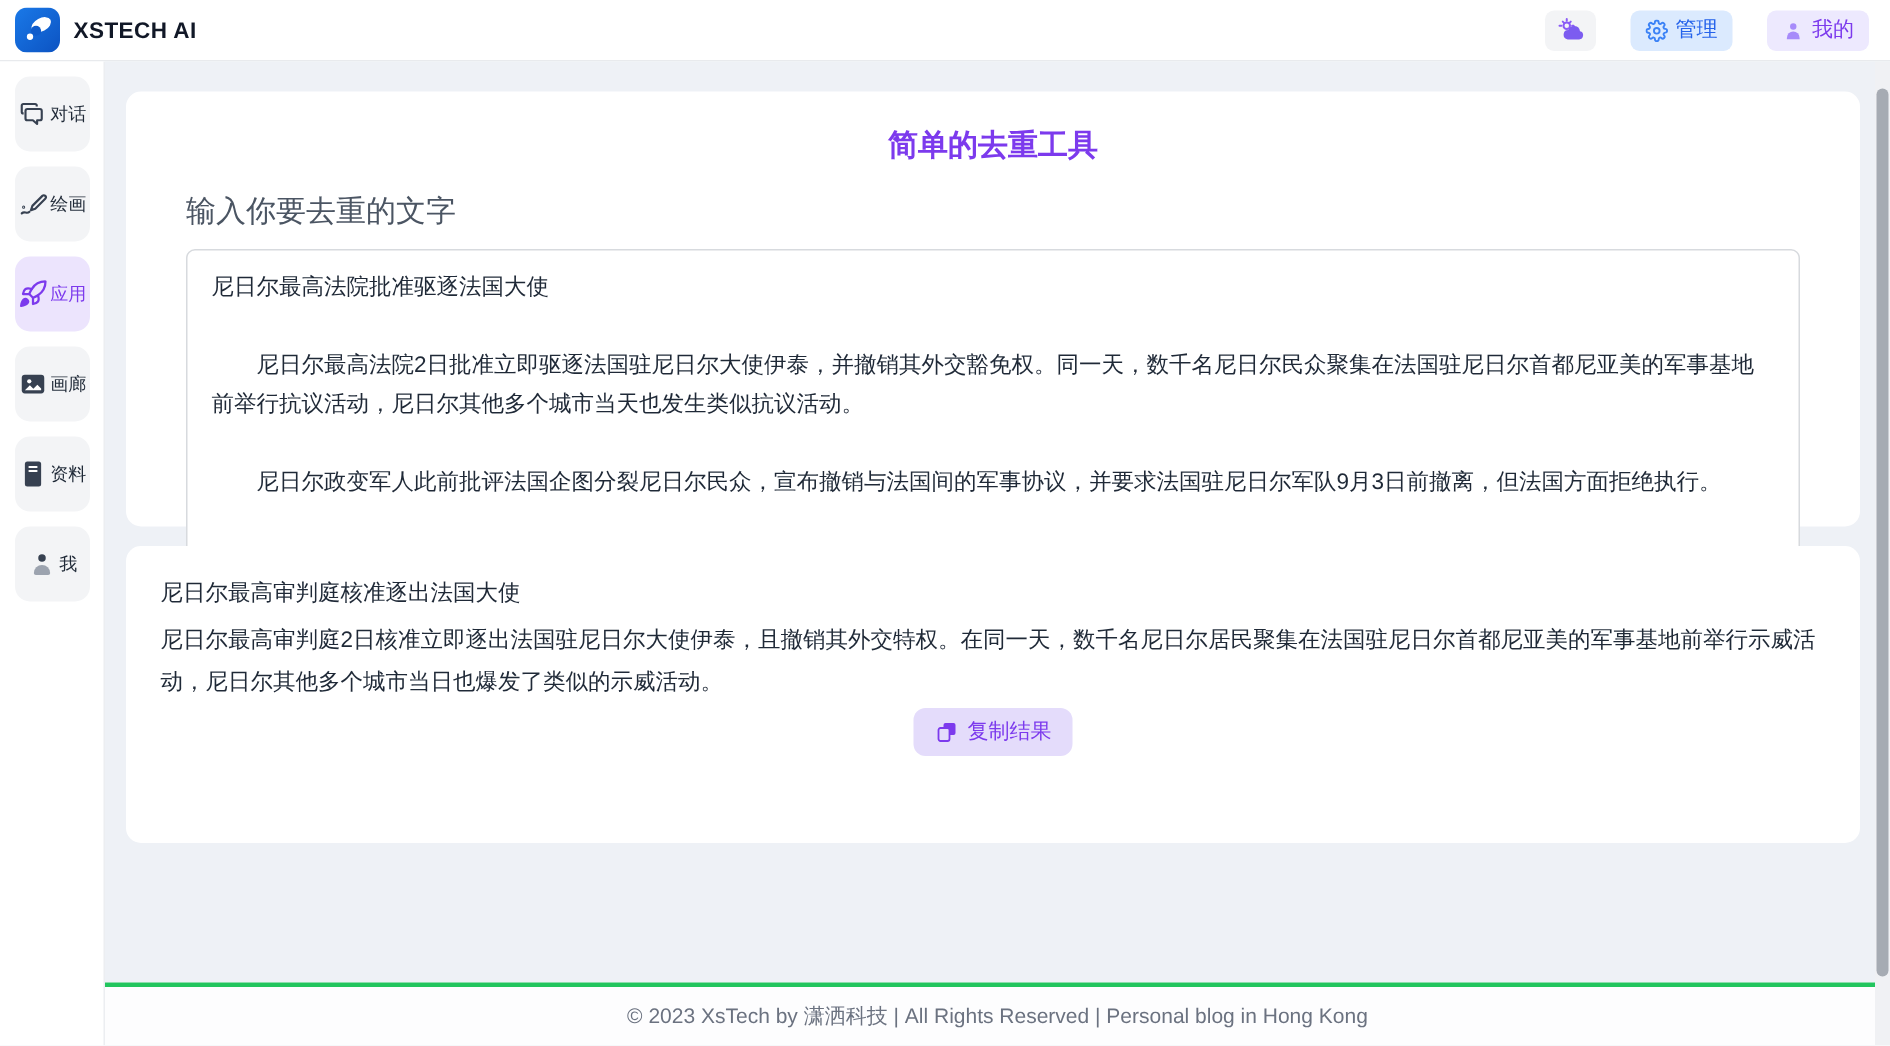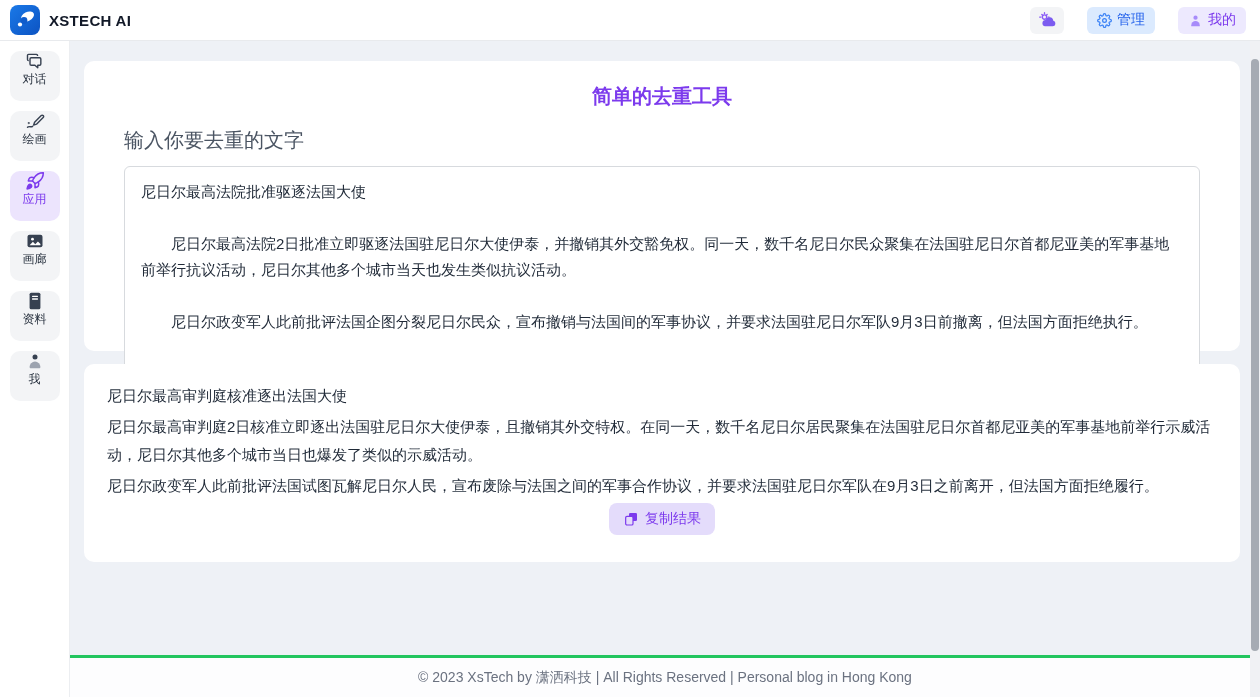--- a/index.html
+++ b/index.html
@@ -29,21 +29,21 @@
   .btn-my { background: #ede9fe; color: #7c3aed; }
   
   .app-body { display: flex; height: 656px; }
   .sidebar {
     width: 70px; flex: 0 0 70px; background: #fff; border-right: 1px solid #eceef1;
     display: flex; flex-direction: column; align-items: center;
     padding-top: 10px; gap: 10px;
   }
   .side-item {
     width: 50px; height: 50px; border-radius: 10px; background: #f3f4f6;
-    display: flex; flex-direction: column; align-items: center; 
+    display: flex; flex-direction: row; align-items: center; justify-content: center;
     gap: 2px; cursor: pointer;
   }
   .side-item .lbl { font-size: 12px; color: #1f2937; line-height: 1; }
   .side-item.active { background: #ece4fd; }
   .side-item.active .lbl { color: #7c3aed; }
   .content {
     flex: 1; background: #eef1f6; position: relative;
     display: flex; flex-direction: column; overflow: hidden;
   }
   .card { background: #fff; border-radius: 10px; margin: 0 20px 0 14px; }
@@ -233,21 +233,20 @@
             </svg>
           </span>
         </button>
         <button class="btn-start">开始</button>
       </div>
     </div>
 
     <div class="card result-card">
       <p>尼日尔最高审判庭核准逐出法国大使</p>
       <p>尼日尔最高审判庭2日核准立即逐出法国驻尼日尔大使伊泰，且撤销其外交特权。在同一天，数千名尼日尔居民聚集在法国驻尼日尔首都尼亚美的军事基地前举行示威活动，尼日尔其他多个城市当日也爆发了类似的示威活动。</p>
-      <p>尼日尔政变军人此前批评法国试图瓦解尼日尔人民，宣布废除与法国之间的军事合作协议，并要求法国驻尼日尔军队在9月3日之前离开，但法国方面拒绝履行。</p>
       <div class="copy-row">
         <button class="btn-copy">
           <span>
             <svg viewBox="0 0 24 24" width="16" height="16">
               <rect x="9" y="3" width="12" height="12" rx="2" fill="#7c3aed"></rect>
               <rect x="4" y="8" width="11" height="13" rx="2" fill="#e4dcfb" stroke="#7c3aed" stroke-width="1.8"></rect>
             </svg>
           </span>
           <span>复制结果</span>
         </button>

